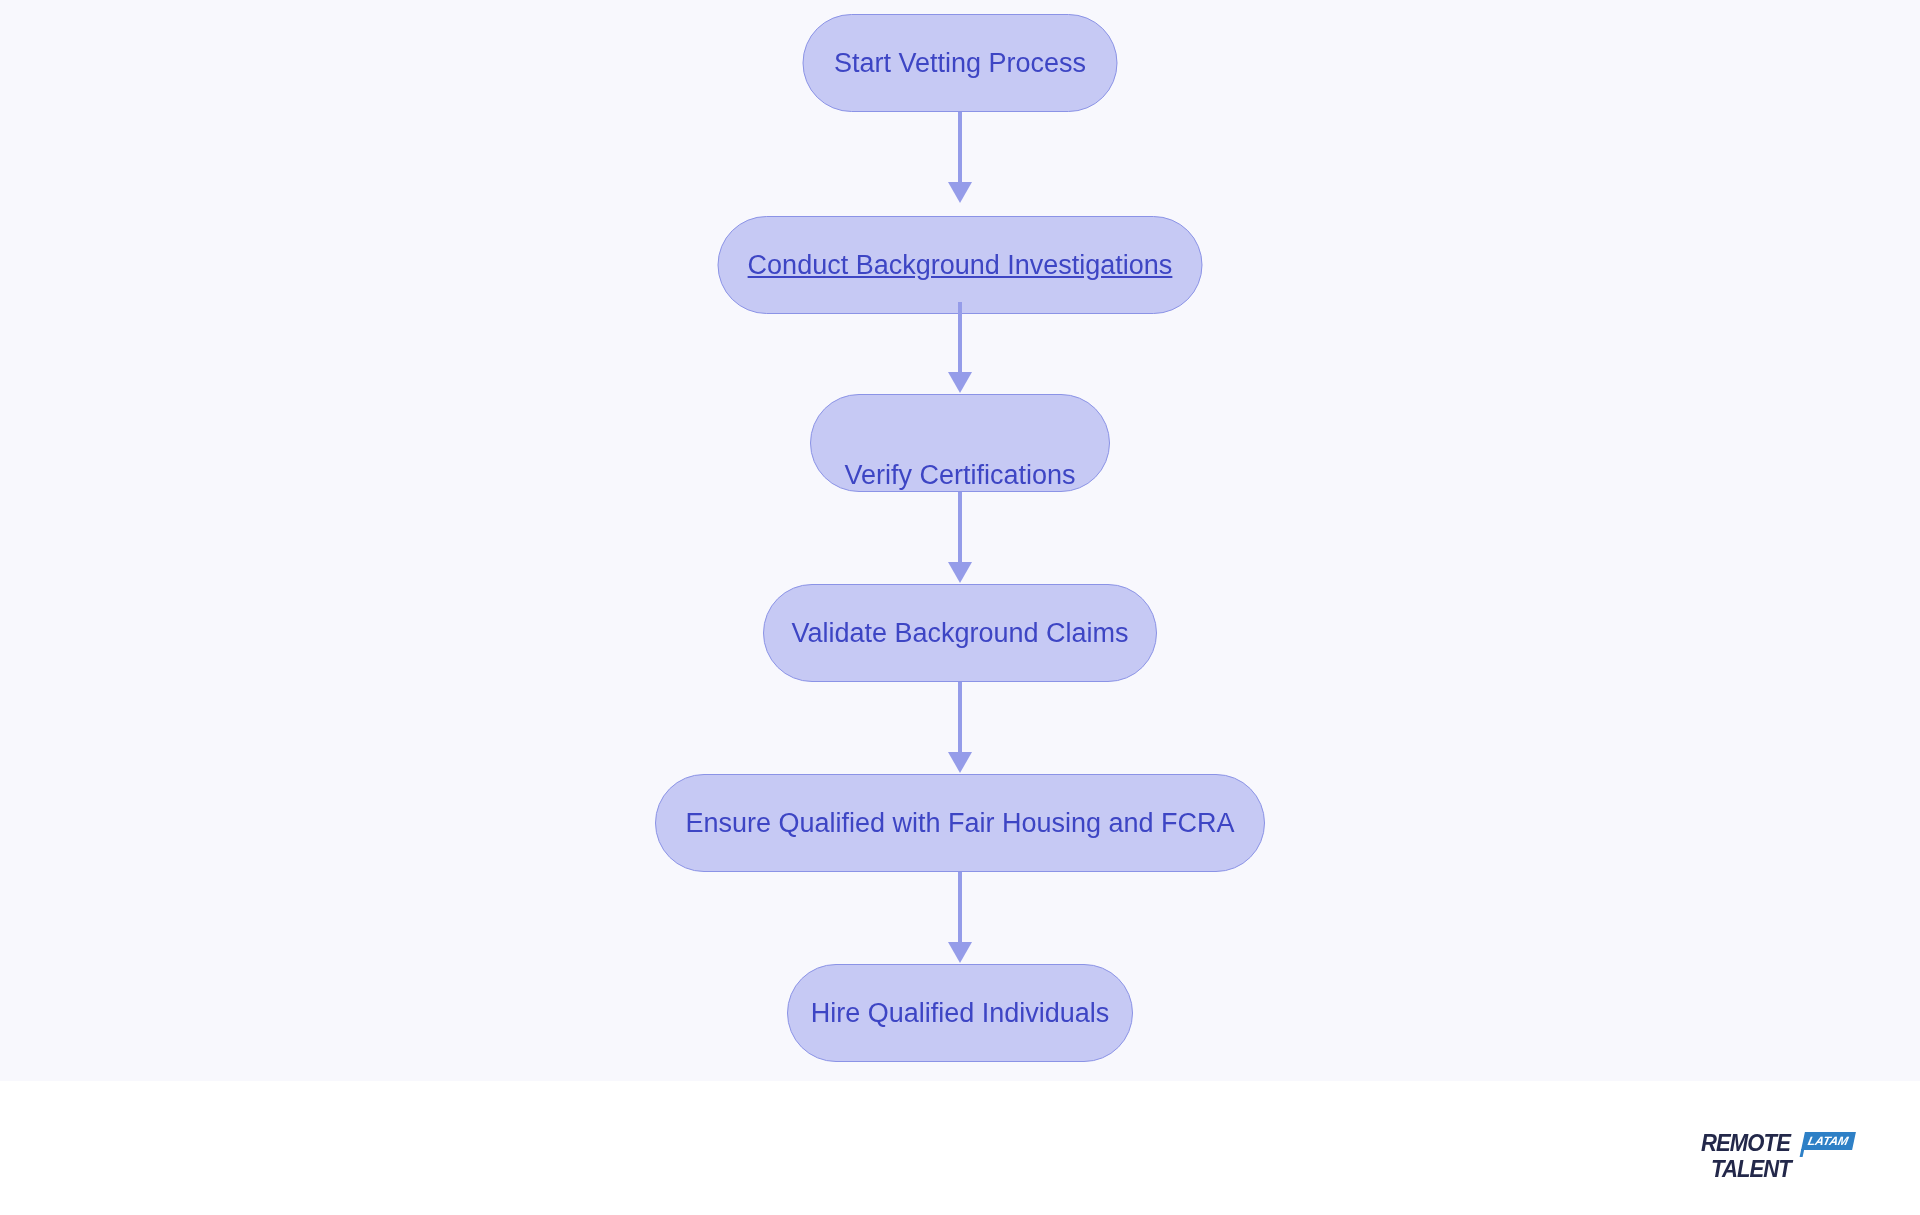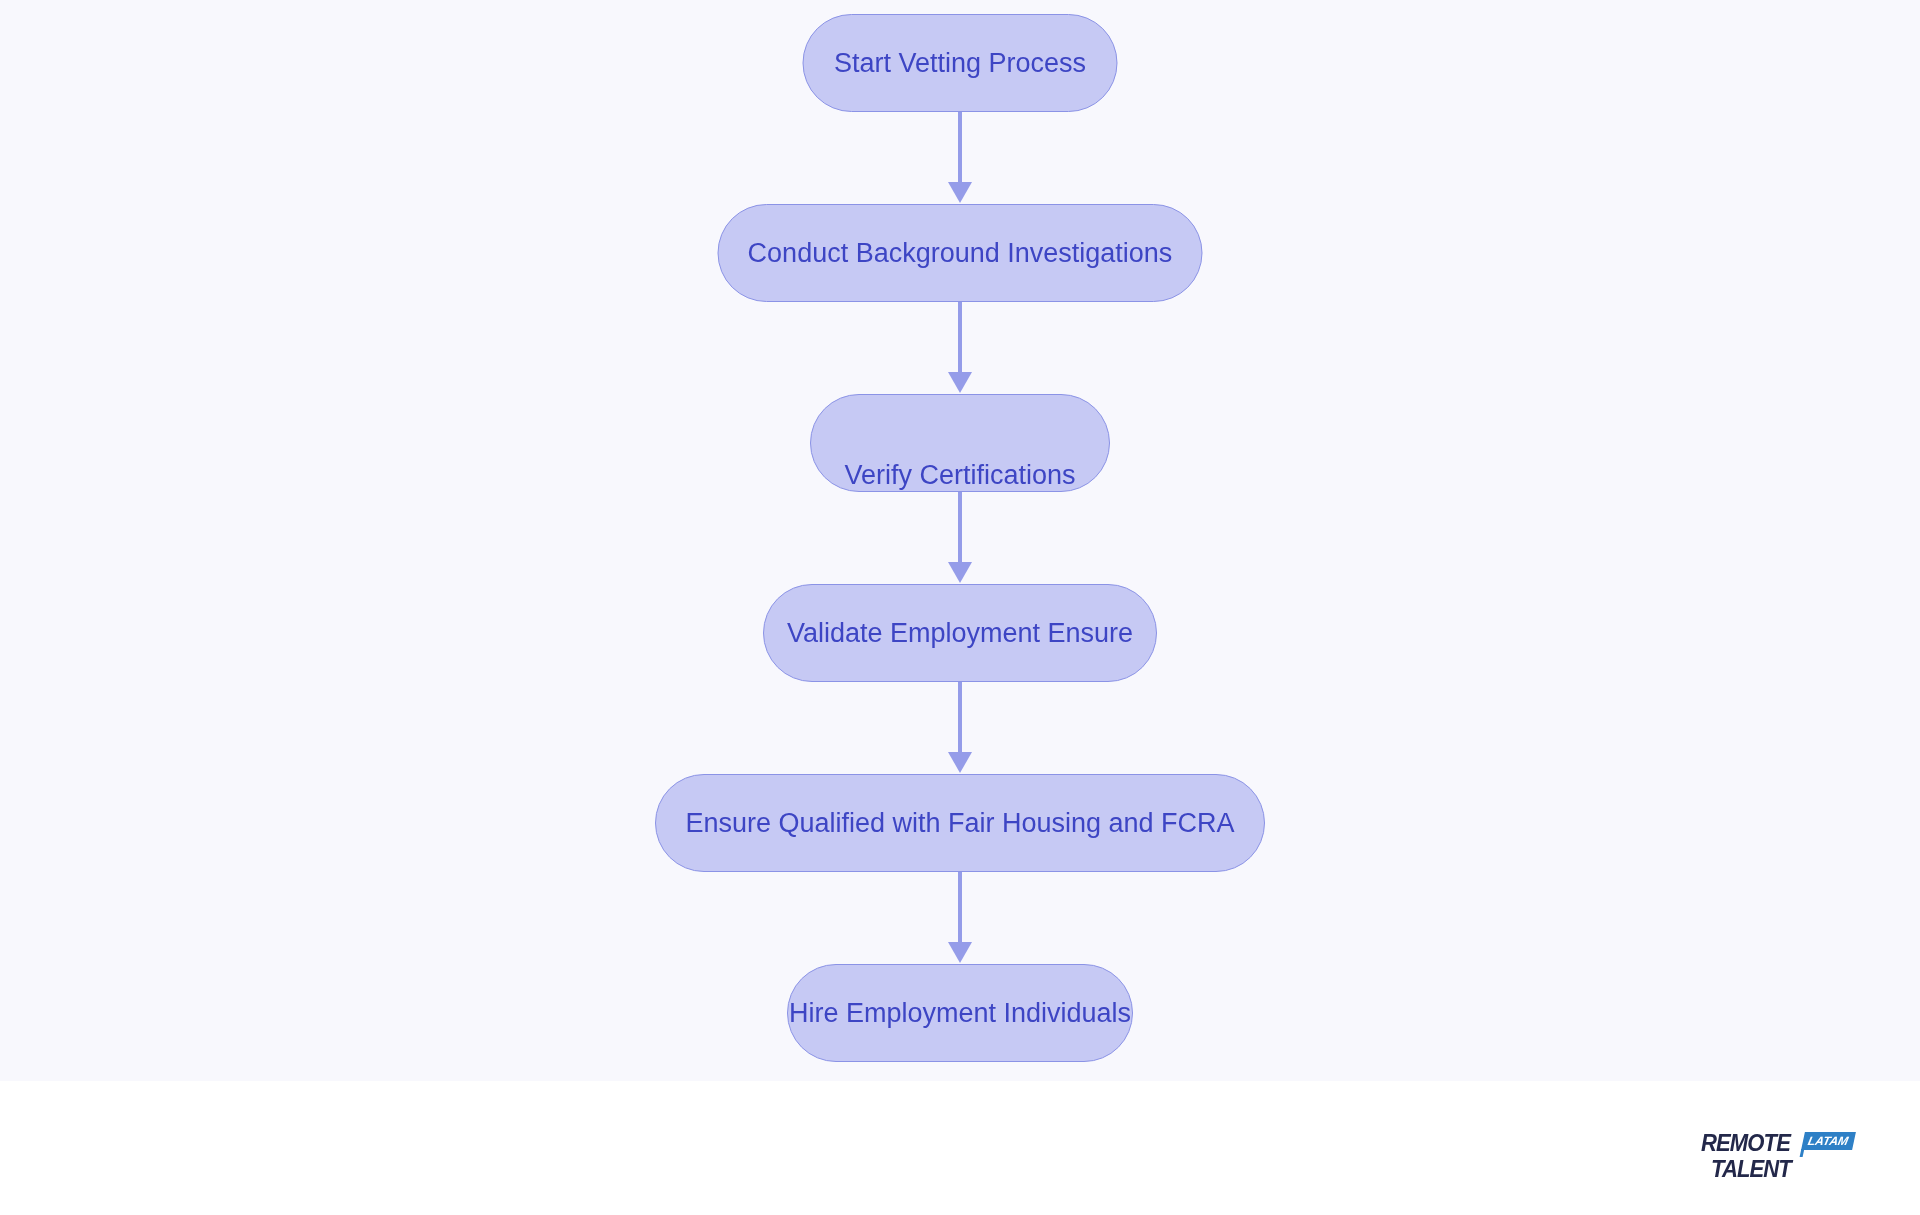--- a/index.html
+++ b/index.html
@@ -30,21 +30,21 @@
     border: 1.5px solid #8b93e6;
     border-radius: 49px;
     display: flex;
     align-items: center;
     justify-content: center;
     color: #3d45c4;
     font-size: 27px;
     white-space: nowrap;
   }
   .node.n1 { top: 14px;  width: 315px; }
-  .node.n2 { top: 204px; width: 485px; }
+  .node.n2 { top: 216px; width: 485px; text-decoration: underline; }
   .node.n3 { top: 394px; width: 300px; align-items: flex-end; }
   .node.n4 { top: 584px; width: 394px; }
   .node.n5 { top: 774px; width: 610px; }
   .node.n6 { top: 964px; width: 346px; }
 
   
   .arrow {
     position: absolute;
     left: 50%;
     transform: translateX(-50%);
@@ -152,39 +152,39 @@
     <div class="node n3">
       <span>Verify Certifications</span>
     </div>
 
     <div class="arrow a3">
       <div class="shaft"></div>
       <div class="head"></div>
     </div>
 
     <div class="node n4">
-      <span>Validate Employment Ensure</span>
+      <span>Validate Background Claims</span>
     </div>
 
     <div class="arrow a4">
       <div class="shaft"></div>
       <div class="head"></div>
     </div>
 
     <div class="node n5">
       <span>Ensure Qualified with Fair Housing and FCRA</span>
     </div>
 
     <div class="arrow a5">
       <div class="shaft"></div>
       <div class="head"></div>
     </div>
 
     <div class="node n6">
-      <span>Hire Employment Individuals</span>
+      <span>Hire Qualified Individuals</span>
     </div>
 
   </div>
 
   <div class="footer">
     <div class="logo">
       <div class="logo-row1">
         <span class="logo-word">REMOTE</span>
         <span class="latam-badge">
           <span>LATAM</span>

